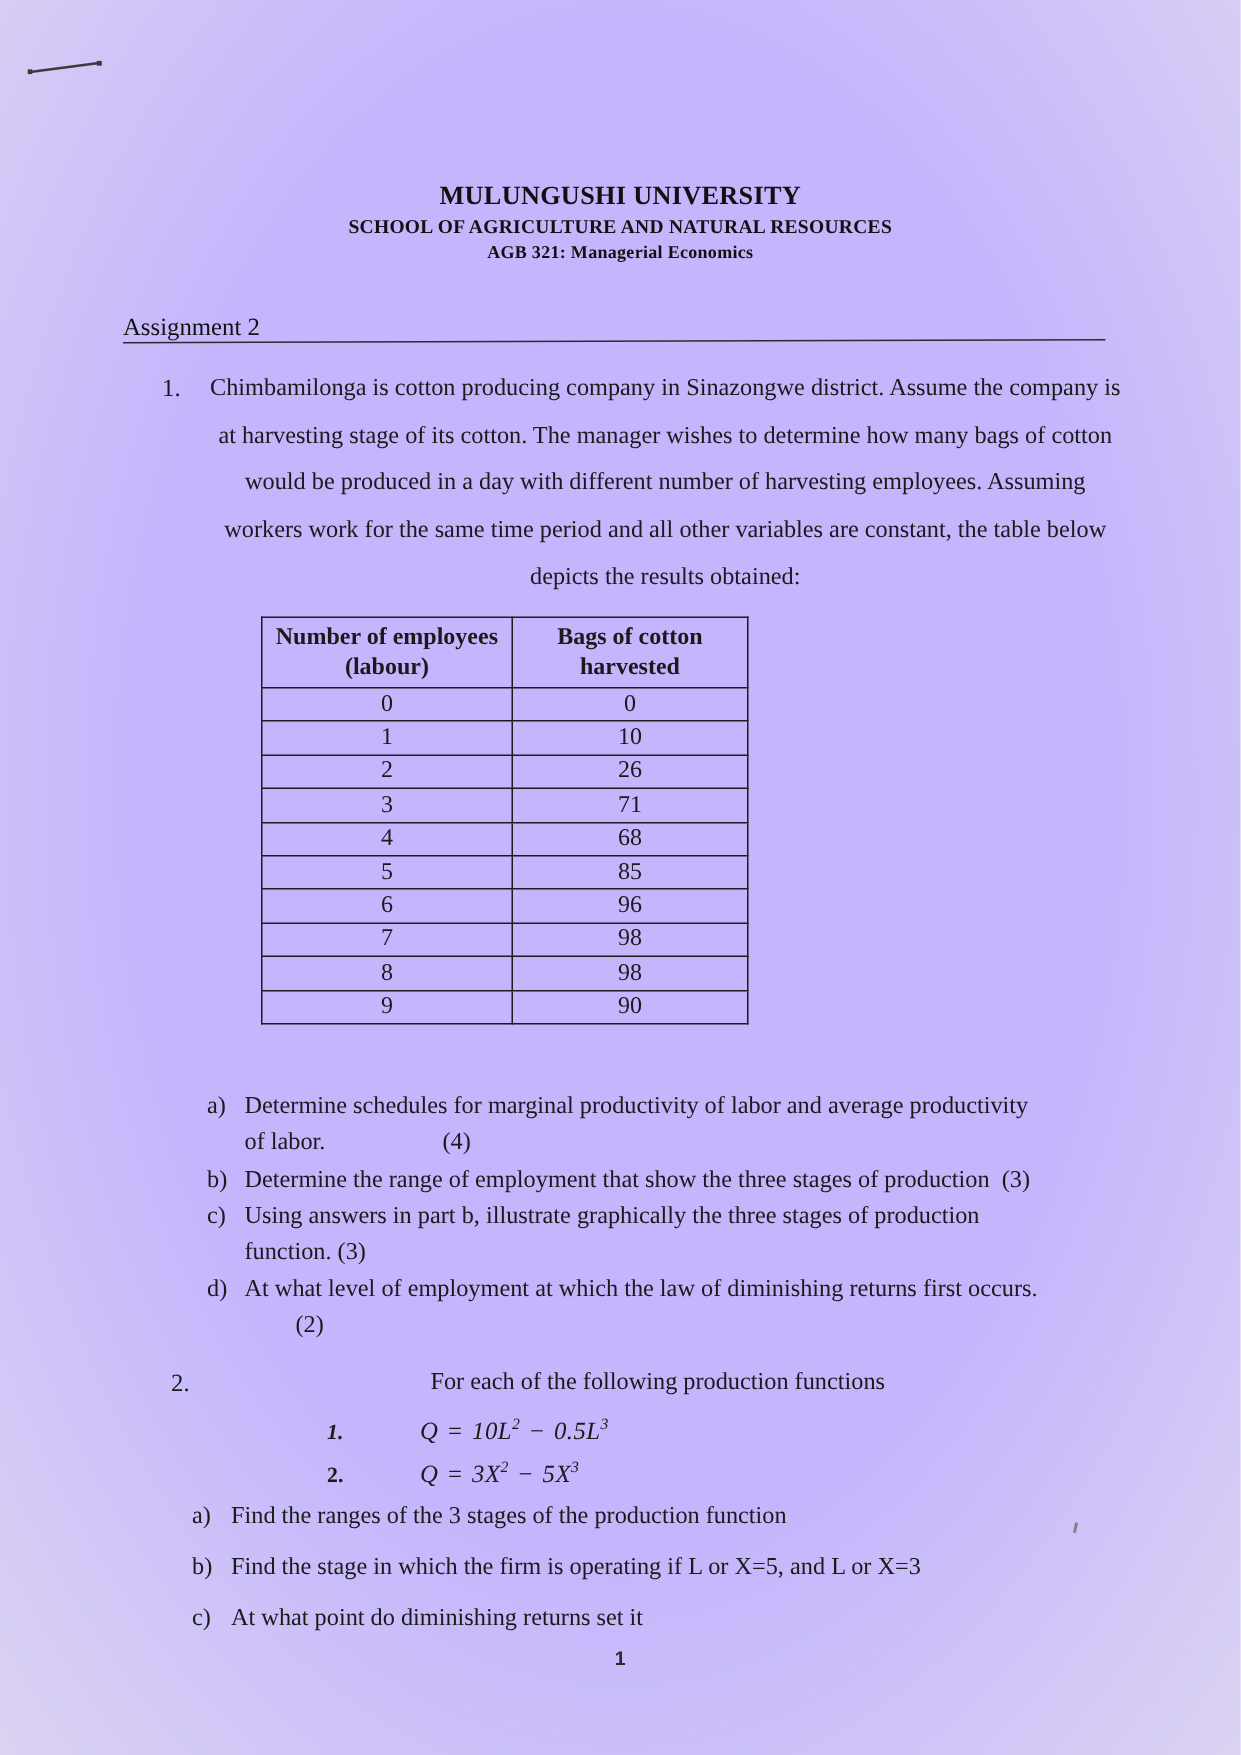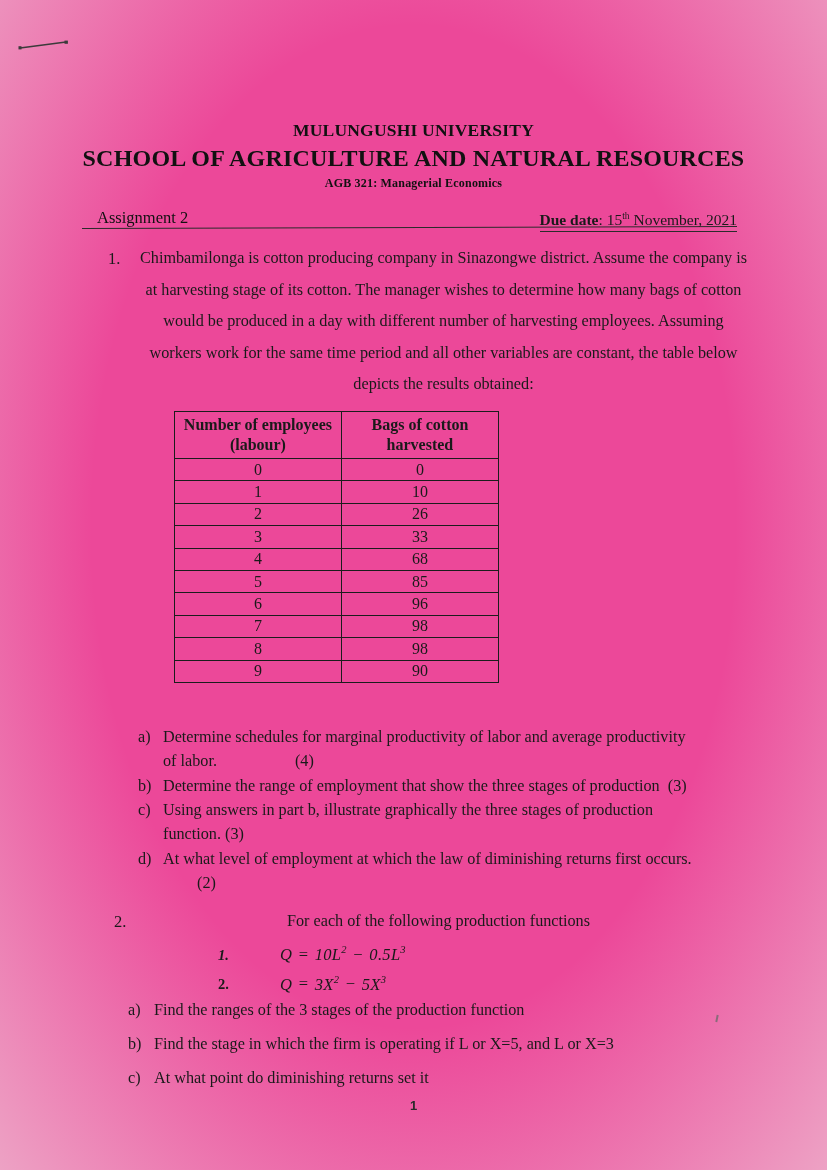--- a/index.html
+++ b/index.html
@@ -13,21 +13,21 @@
     position: relative;
     overflow: hidden;
     font-family: "Liberation Serif", serif;
     color: #1a1a1a;
     -webkit-font-smoothing: antialiased;
   }
 
   .page {
     position: absolute;
     inset: 0;
-    background: #ec4899;
+    background: #c4b5fd;
   }
 
   
   .paper-tone {
     position: absolute;
     inset: 0;
     background:
       radial-gradient(ellipse at 50% 45%, rgba(255,255,255,0) 55%, rgba(238,236,232,0.55) 100%);
     pointer-events: none;
   }
@@ -51,38 +51,37 @@
     top: 118px;
     text-align: center;
     line-height: 1.38;
   }
   .doc-header .ln {
     font-weight: bold;
     letter-spacing: 0.2px;
     color: #111;
   }
   .hdr-1 { font-size: 17.5px; }
-  .hdr-2 { font-size: 24px; }
+  .hdr-2 { font-size: 13px; }
   .hdr-3 { font-size: 12px; }
 
   
   .assign-bar {
     position: absolute;
     left: 82px;
     right: 90px;
     top: 208px;
     height: 28px;
   }
   .assign-label {
     position: absolute;
     left: 0;
     top: 0;
     font-size: 16.5px;
     color: #111;
-    margin-left: 15px;
   }
   .assign-rule {
     position: absolute;
     left: 0;
     right: 0;
     top: 20px;
     height: 1px;
     background: #2b2b2b;
     transform: rotate(-0.18deg);
     transform-origin: left center;
@@ -276,21 +275,20 @@
 
   <div class="doc-header">
     <div class="ln hdr-1">MULUNGUSHI UNIVERSITY</div>
     <div class="ln hdr-2">SCHOOL OF AGRICULTURE AND NATURAL RESOURCES</div>
     <div class="ln hdr-3">AGB 321: Managerial Economics</div>
   </div>
 
   <div class="assign-bar">
     <div class="assign-label">Assignment 2</div>
     <div class="assign-rule"></div>
-    <div class="due-wrap"><b>Due date</b><span>:</span> <span>15</span><sup>th</sup><span> November, 2021</span></div>
   </div>
 
   <div class="q1">
     <div class="q1-row">
       <div class="q-num">1.</div>
       <div class="q-body">Chimbamilonga is cotton producing company in Sinazongwe district.  Assume the company is at harvesting stage of its cotton. The manager wishes to determine how many bags of cotton would be produced in a day with different number of harvesting employees. Assuming workers work for the same time period and all other variables are constant, the table below depicts the results obtained:</div>
     </div>
   </div>
 
   <div class="tbl-wrap">
@@ -313,21 +311,21 @@
         <tr>
           <td>1</td>
           <td>10</td>
         </tr>
         <tr>
           <td>2</td>
           <td>26</td>
         </tr>
         <tr>
           <td>3</td>
-          <td>33</td>
+          <td>71</td>
         </tr>
         <tr>
           <td>4</td>
           <td>68</td>
         </tr>
         <tr>
           <td>5</td>
           <td>85</td>
         </tr>
         <tr>

